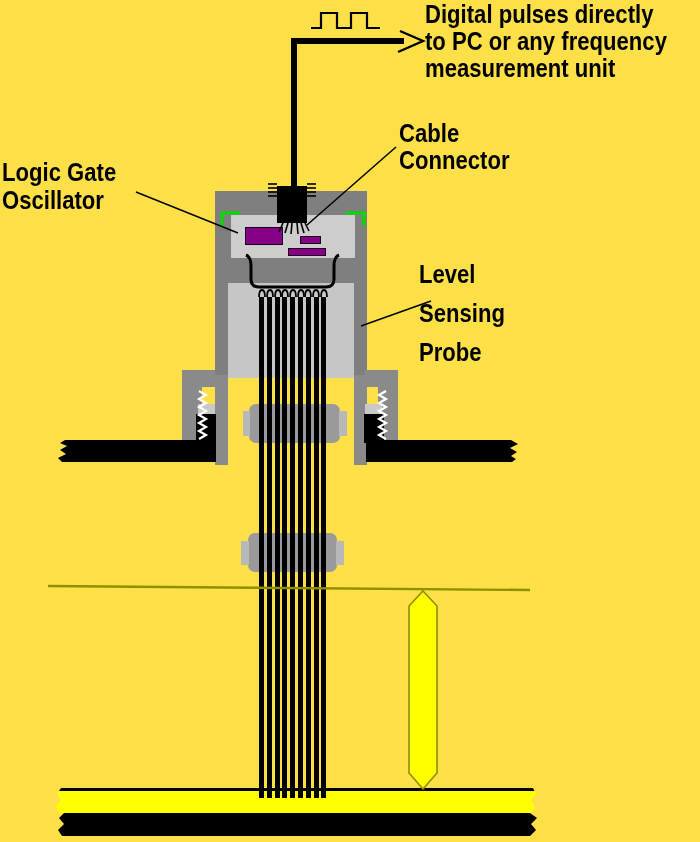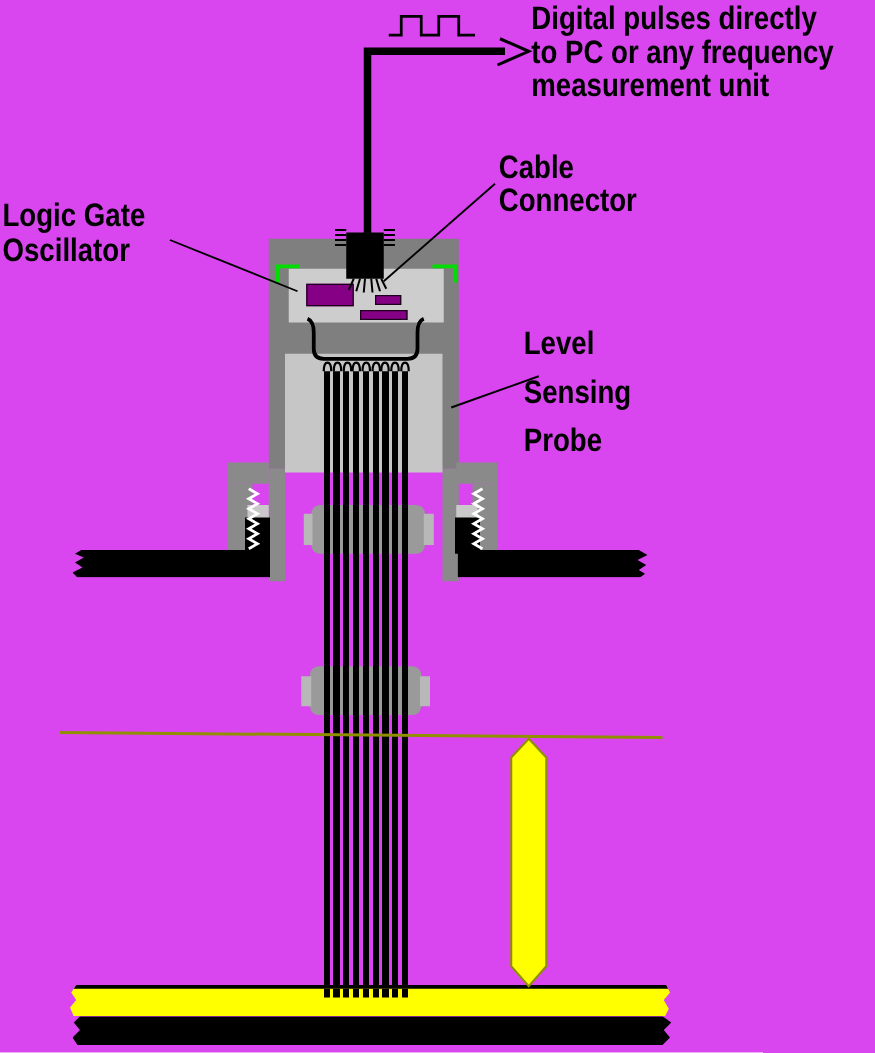--- a/index.html
+++ b/index.html
@@ -1,17 +1,17 @@
 <!DOCTYPE html>
 <html><head>
 <meta charset="utf-8">
 <style>
   html,body{margin:0;padding:0;background:#fff;}
   #diagram{
-    position:relative;width:700px;height:842px;background:#d946ef;overflow:hidden;
+    position:relative;width:700px;height:842px;background:#fde047;overflow:hidden;
     font-family:"Liberation Sans","DejaVu Sans",sans-serif;
   }
   .abs{position:absolute;}
   .label{
     position:absolute;font-weight:bold;font-size:26px;color:#000;
     transform:scaleX(0.85);transform-origin:left top;white-space:nowrap;
   }
   #lbl-digital{left:425px;top:1px;line-height:27px;}
   #lbl-cable{left:399px;top:120px;line-height:27px;}
   #lbl-logic{left:2px;top:158px;line-height:28px;}

